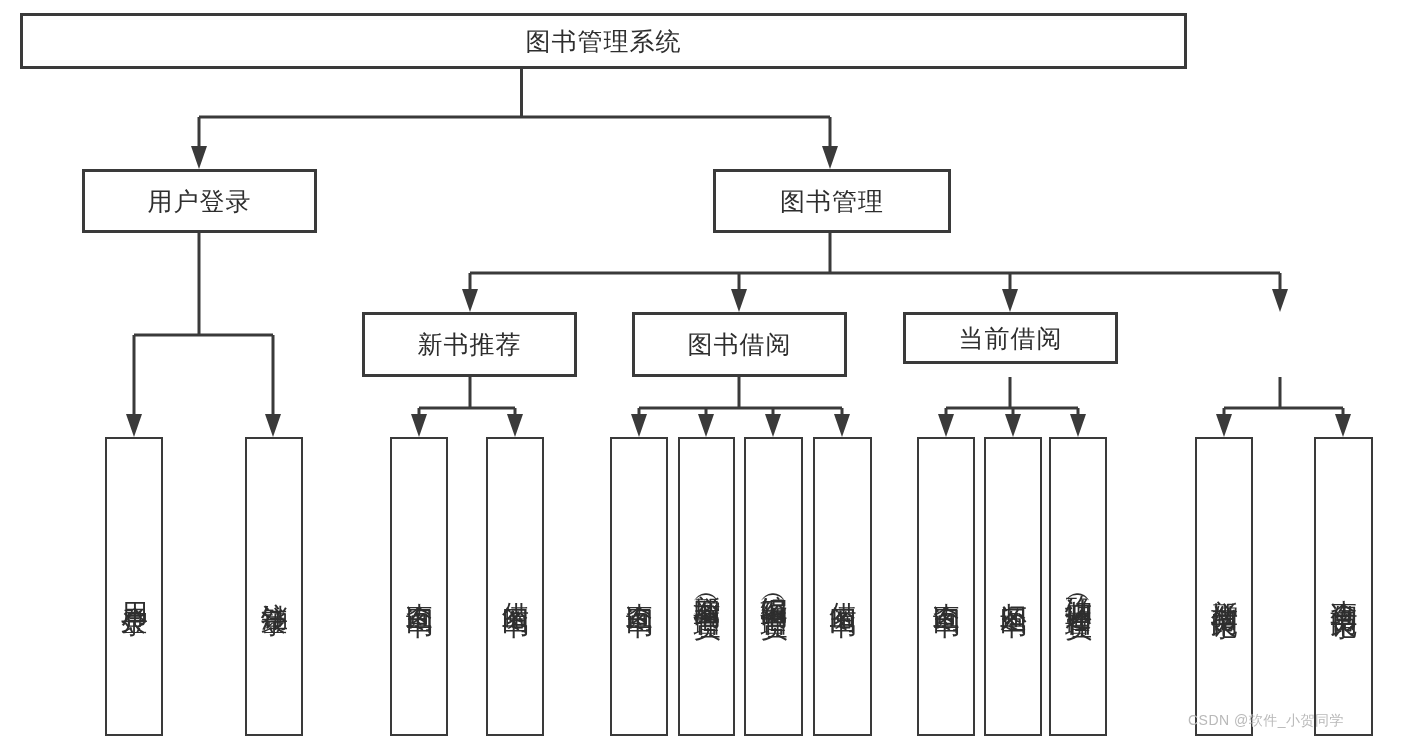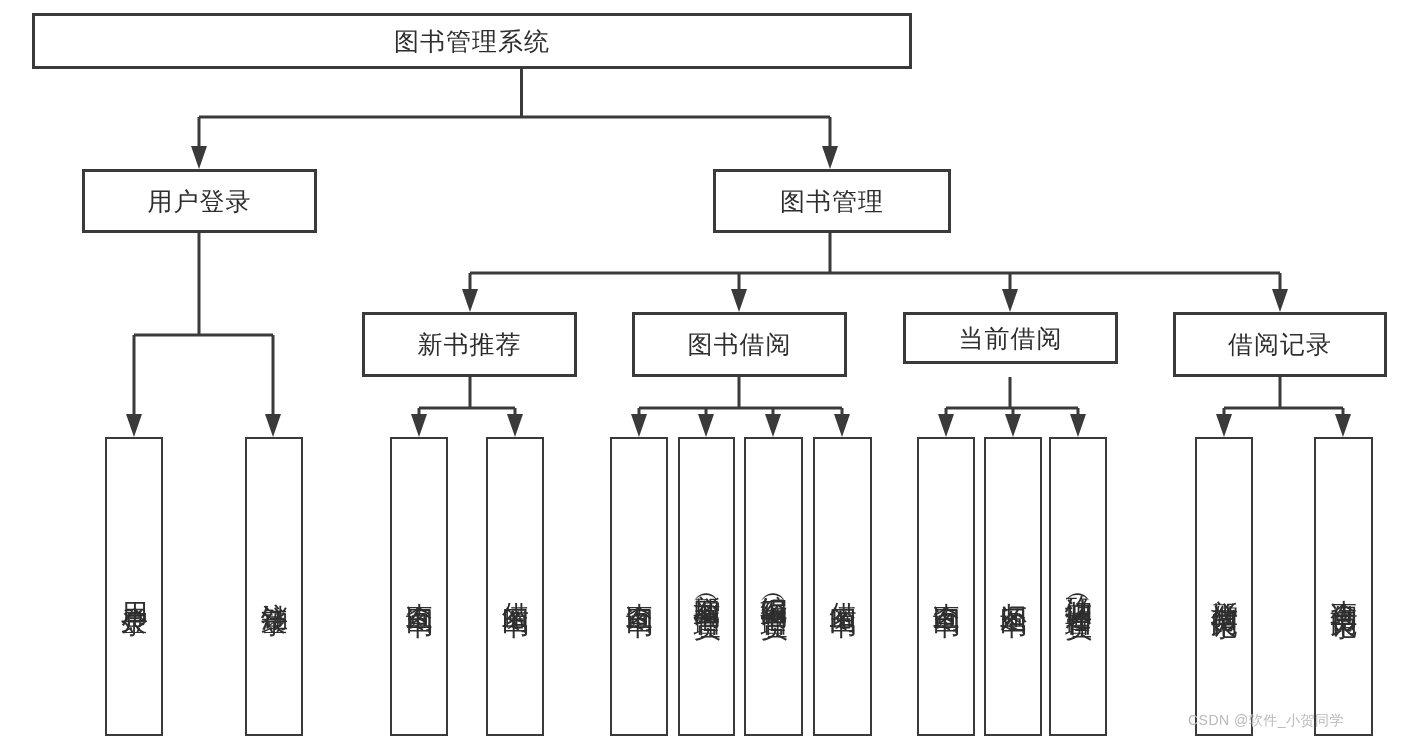--- a/index.html
+++ b/index.html
@@ -102,42 +102,39 @@
       <polygon class="head" points="1070,414 1086,414 1078,437"></polygon>
     </g>
 
     <g>
       <path class="conn" d="M1280,377 V408 M1224,408 H1343 M1224,408 V420 M1343,408 V420"></path>
       <polygon class="head" points="1216,414 1232,414 1224,437"></polygon>
       <polygon class="head" points="1335,414 1351,414 1343,437"></polygon>
     </g>
   </svg>
 
-  <div class="box" style="left:32px;top:13px;width:880px;height:56px">
+  <div class="box" style="left:20px;top:13px;width:1167px;height:56px">
     <span class="hlabel">图书管理系统</span>
   </div>
 
   <div class="box" style="left:82px;top:169px;width:235px;height:64px">
     <span class="hlabel">用户登录</span>
   </div>
   <div class="box" style="left:713px;top:169px;width:238px;height:64px">
     <span class="hlabel">图书管理</span>
   </div>
 
   <div class="box" style="left:362px;top:312px;width:215px;height:65px">
     <span class="hlabel">新书推荐</span>
   </div>
   <div class="box" style="left:632px;top:312px;width:215px;height:65px">
     <span class="hlabel">图书借阅</span>
   </div>
   <div class="box" style="left:903px;top:312px;width:215px;height:52px">
     <span class="hlabel">当前借阅</span>
-  </div>
-  <div class="box" style="left:1173px;top:312px;width:214px;height:65px">
-    <span class="hlabel">借阅记录</span>
   </div>
 
   <div class="box leaf" style="left:105px;top:437px;width:58px;height:299px">
     <span class="vtext">用户登录</span>
   </div>
   <div class="box leaf" style="left:245px;top:437px;width:58px;height:299px">
     <span class="vtext">注销登录</span>
   </div>
 
   <div class="box leaf" style="left:390px;top:437px;width:58px;height:299px">

